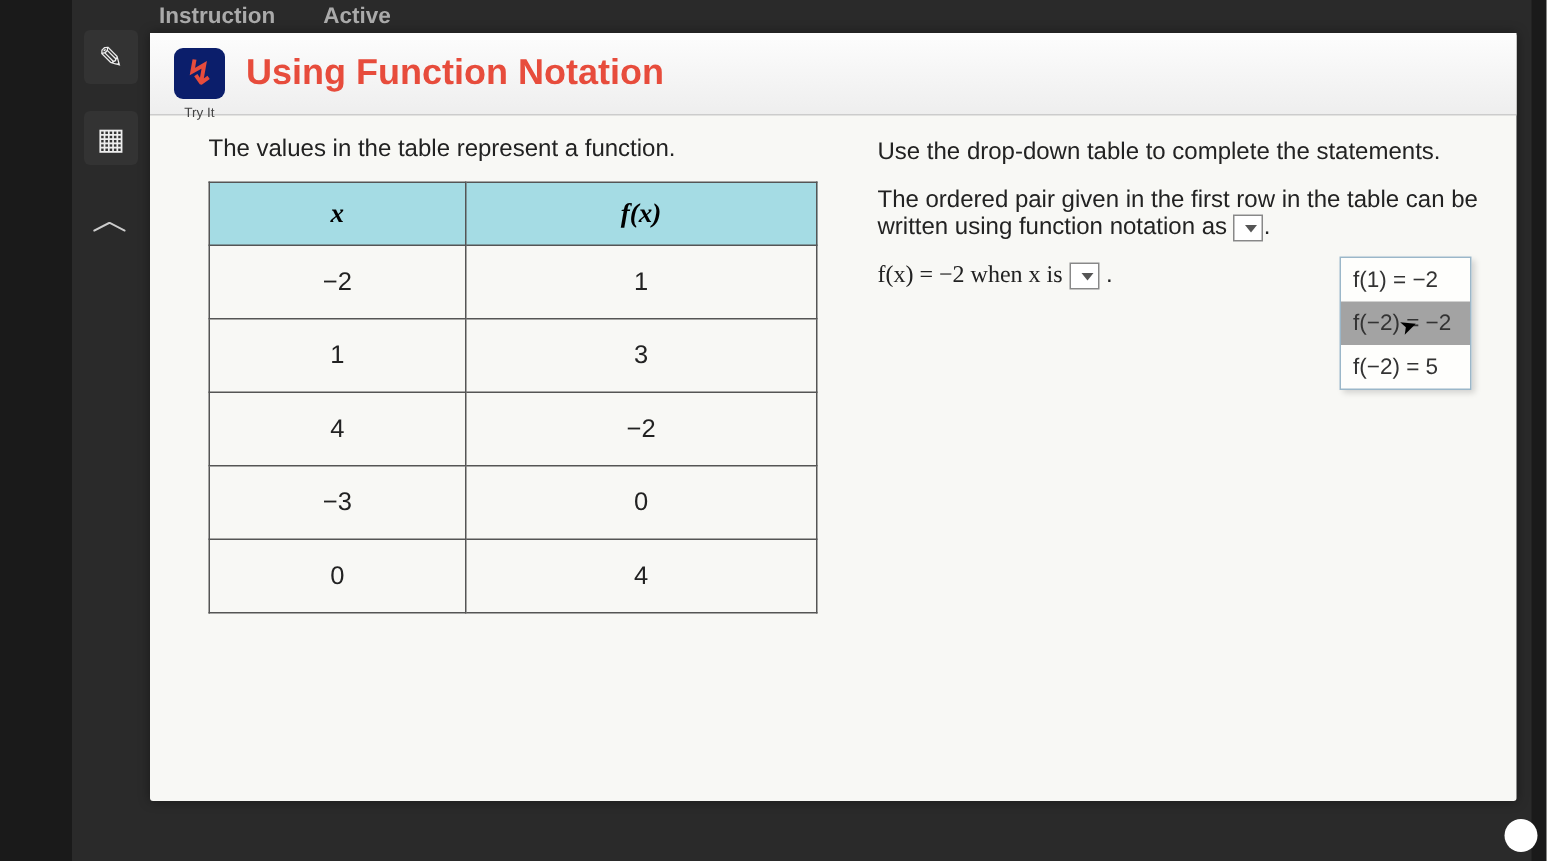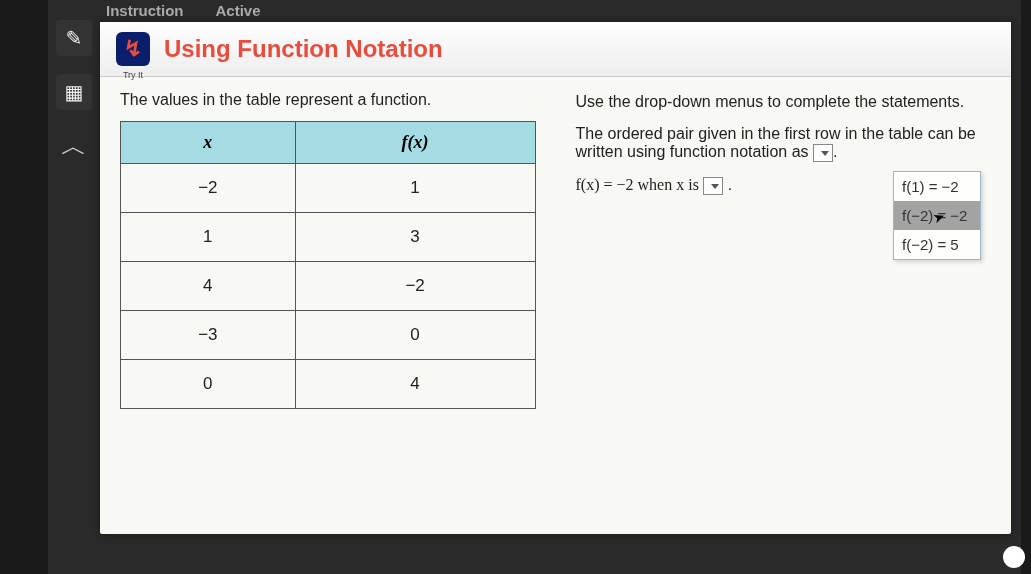--- a/index.html
+++ b/index.html
@@ -93,20 +93,21 @@
   }
   .title {
     color: #e74c3c;
     font-size: 24px;
     font-weight: bold;
   }
   .body {
     display: flex;
     padding: 14px 20px 20px 20px;
     gap: 40px;
+    margin-left: 19px;
   }
   .left { flex: 1; }
   .left-caption {
     color: #222;
     font-size: 16px;
     margin-bottom: 12px;
   }
   table.func {
     border-collapse: collapse;
     width: 100%;
@@ -247,21 +248,21 @@
             </tr>
           <tr>
               <td>0</td>
               <td>4</td>
             </tr>
         </tbody>
       </table>
     </div>
 
     <div class="right">
-      <p>Use the drop-down menus to complete the statements.</p>
+      <p>Use the drop-down table to complete the statements.</p>
       <p>
         <span>The ordered pair given in the first row in the table can be written using function notation as</span>
         <span class="dd"></span><span>.</span>
       </p>
       <p>
         <span class="fx">f(x) = −2 when x is</span>
         <span class="dd"></span>
         <span>.</span>
       </p>
 

